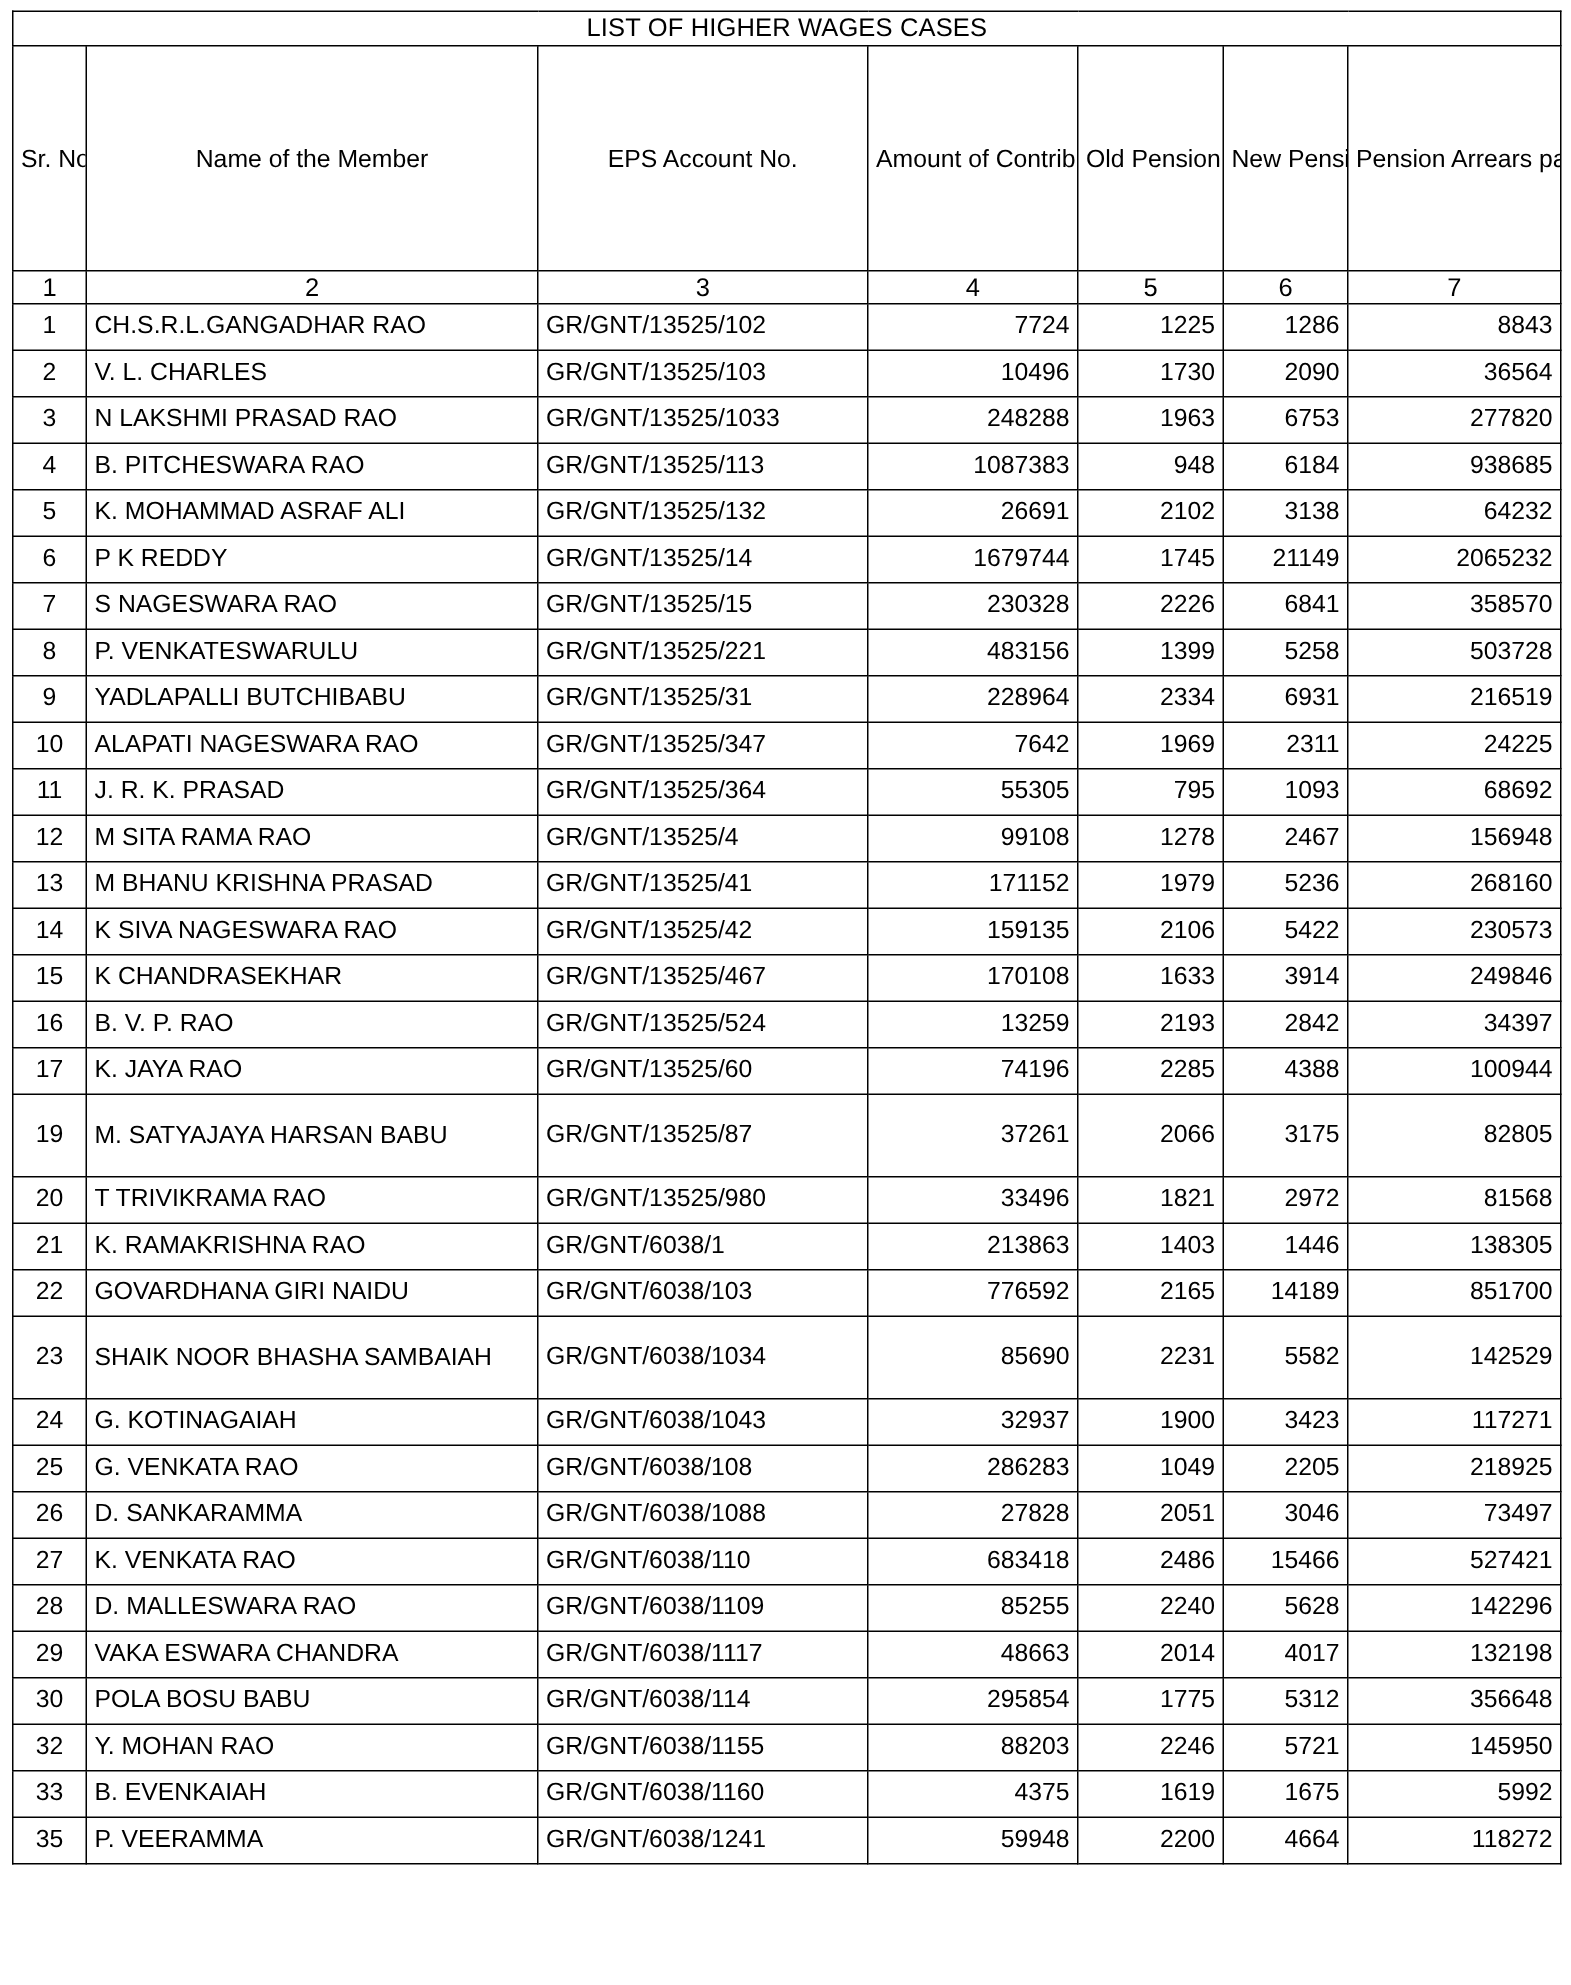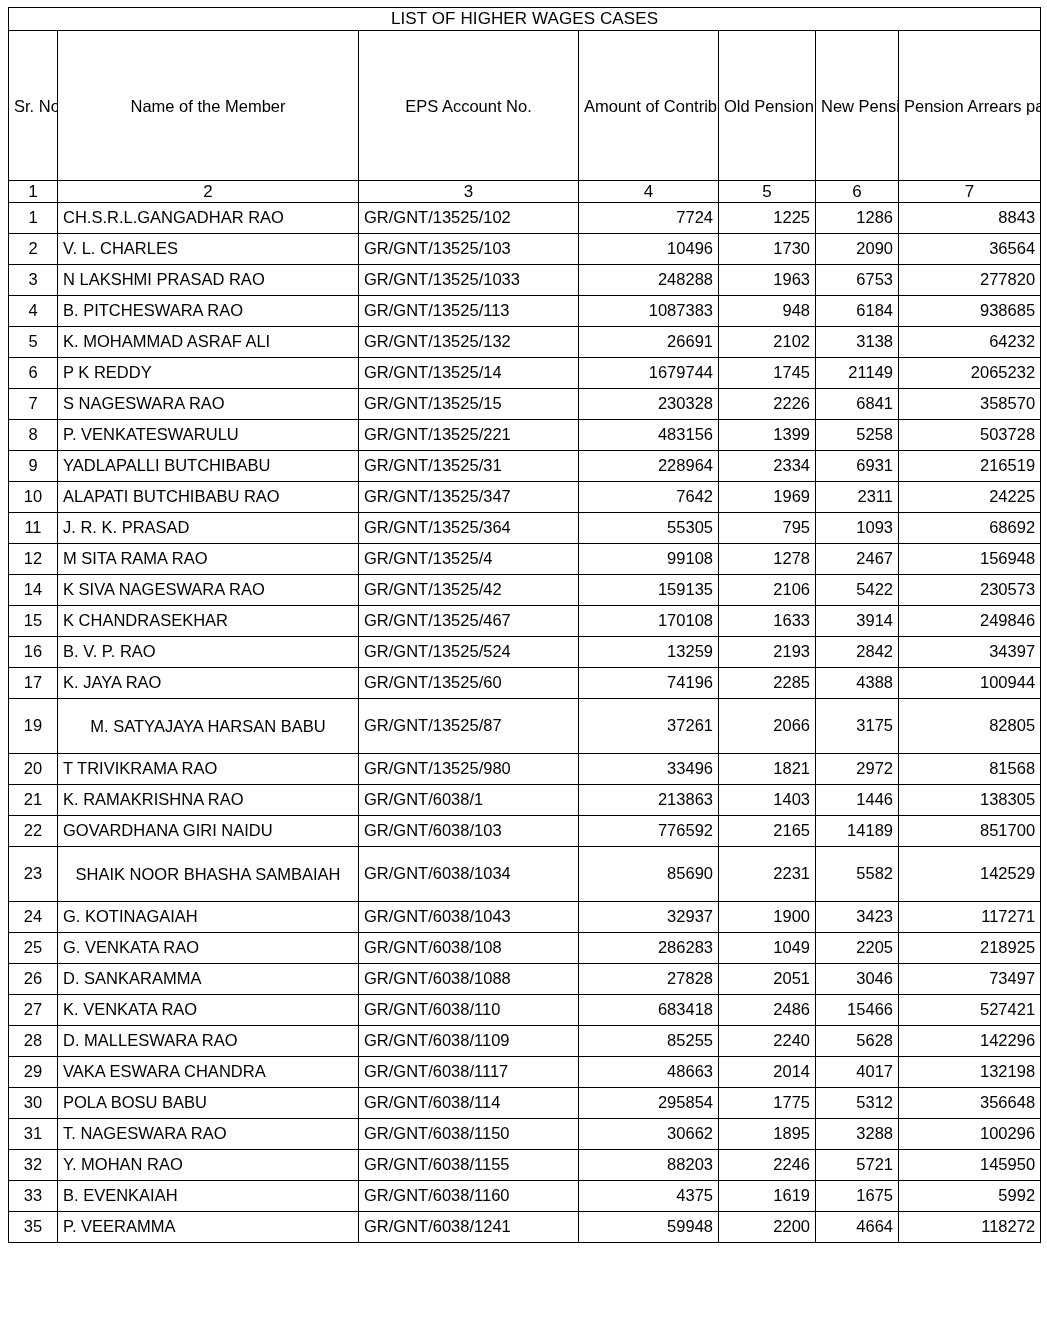--- a/index.html
+++ b/index.html
@@ -67,21 +67,21 @@
     font-size: 17px;
     padding: 0 3px 2px 3px;
     height: 20px;
     line-height: 1;
   }
   td.sr  { text-align: center; }
   td.txt { text-align: left; }
   td.num { text-align: right; }
   tr.datarow td { height: 31px; }
   tr.datarow.two td { height: 55px; }
-  td.wrap { white-space: normal; line-height: 1.18; text-align: center; }
+  td.wrap { white-space: normal; line-height: 1.18; }
 </style>
 </head>
 <body>
 
 <div id="sheet">
   <table class="grid">
     <colgroup>
       <col class="c-sr">
         <col class="c-name">
         <col class="c-eps">
@@ -190,21 +190,21 @@
           <td class="sr">9</td>
           <td class="txt">YADLAPALLI BUTCHIBABU</td>
           <td class="txt">GR/GNT/13525/31</td>
           <td class="num">228964</td>
           <td class="num">2334</td>
           <td class="num">6931</td>
           <td class="num">216519</td>
         </tr>
         <tr class="datarow">
           <td class="sr">10</td>
-          <td class="txt">ALAPATI BUTCHIBABU RAO</td>
+          <td class="txt">ALAPATI NAGESWARA RAO</td>
           <td class="txt">GR/GNT/13525/347</td>
           <td class="num">7642</td>
           <td class="num">1969</td>
           <td class="num">2311</td>
           <td class="num">24225</td>
         </tr>
         <tr class="datarow">
           <td class="sr">11</td>
           <td class="txt">J. R. K. PRASAD</td>
           <td class="txt">GR/GNT/13525/364</td>
@@ -214,20 +214,29 @@
           <td class="num">68692</td>
         </tr>
         <tr class="datarow">
           <td class="sr">12</td>
           <td class="txt">M SITA RAMA RAO</td>
           <td class="txt">GR/GNT/13525/4</td>
           <td class="num">99108</td>
           <td class="num">1278</td>
           <td class="num">2467</td>
           <td class="num">156948</td>
+        </tr>
+        <tr class="datarow">
+          <td class="sr">13</td>
+          <td class="txt">M BHANU KRISHNA PRASAD</td>
+          <td class="txt">GR/GNT/13525/41</td>
+          <td class="num">171152</td>
+          <td class="num">1979</td>
+          <td class="num">5236</td>
+          <td class="num">268160</td>
         </tr>
         <tr class="datarow">
           <td class="sr">14</td>
           <td class="txt">K SIVA NAGESWARA RAO</td>
           <td class="txt">GR/GNT/13525/42</td>
           <td class="num">159135</td>
           <td class="num">2106</td>
           <td class="num">5422</td>
           <td class="num">230573</td>
         </tr>
@@ -360,29 +369,20 @@
         <tr class="datarow">
           <td class="sr">30</td>
           <td class="txt">POLA BOSU BABU</td>
           <td class="txt">GR/GNT/6038/114</td>
           <td class="num">295854</td>
           <td class="num">1775</td>
           <td class="num">5312</td>
           <td class="num">356648</td>
         </tr>
         <tr class="datarow">
-          <td class="sr">31</td>
-          <td class="txt">T. NAGESWARA RAO</td>
-          <td class="txt">GR/GNT/6038/1150</td>
-          <td class="num">30662</td>
-          <td class="num">1895</td>
-          <td class="num">3288</td>
-          <td class="num">100296</td>
-        </tr>
-        <tr class="datarow">
           <td class="sr">32</td>
           <td class="txt">Y. MOHAN RAO</td>
           <td class="txt">GR/GNT/6038/1155</td>
           <td class="num">88203</td>
           <td class="num">2246</td>
           <td class="num">5721</td>
           <td class="num">145950</td>
         </tr>
         <tr class="datarow">
           <td class="sr">33</td>

